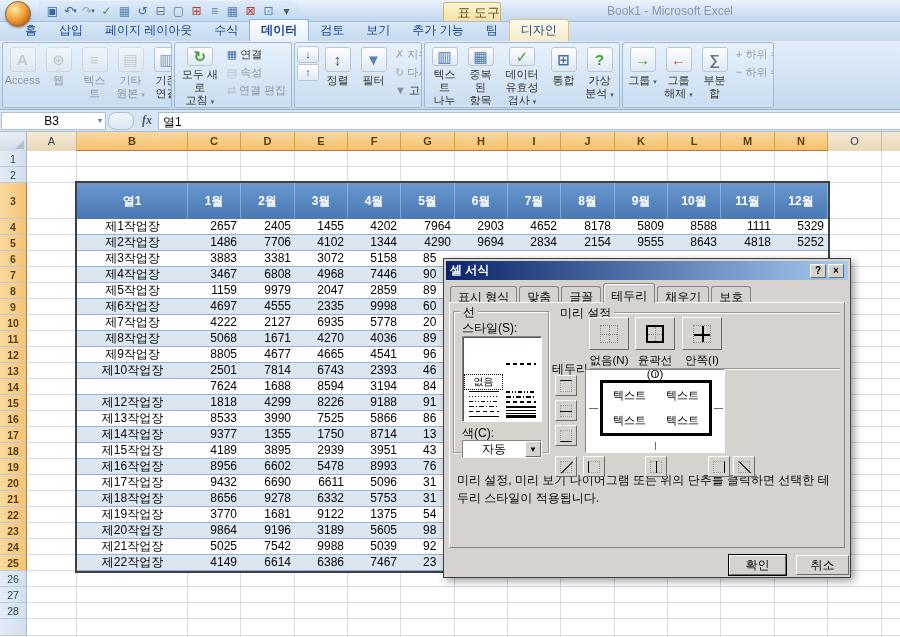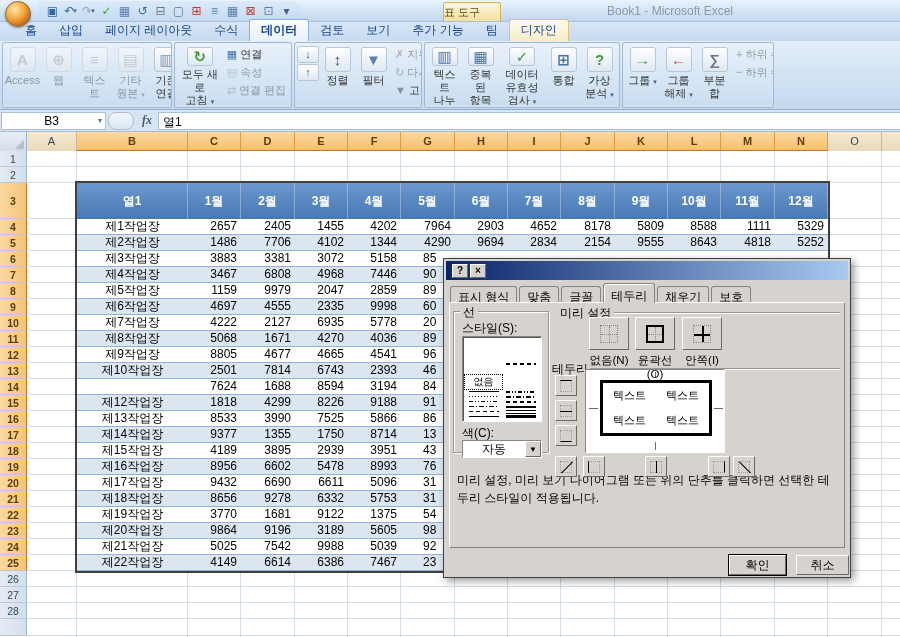--- a/index.html
+++ b/index.html
@@ -14,21 +14,21 @@
   #orb { position:absolute; left:5px; top:1px; width:26px; height:26px; border-radius:50%;
     background:radial-gradient(circle at 35% 30%, #ffe9a8, #f2a33c 45%, #c06515 78%, #7d3c05);
     border:1px solid #8a6a2f; box-shadow:0 1px 2px rgba(0,0,0,.35); z-index:5; }
   #qat { position:absolute; left:38px; top:1px; height:20px; display:flex; align-items:center; gap:1px;
     padding:0 6px; background:linear-gradient(#dcebfa,#c3d9ef); border-radius:0 10px 10px 0; }
   .qat-btn { width:17px; height:17px; display:flex; align-items:center; justify-content:center;
     border-radius:2px; cursor:default; }
   .qat-btn .glyph { font-size:12px; line-height:1; }
   .qat-dd { font-size:7px; color:#49617e; margin-left:-1px; }
   #ctx-tab-label { position:absolute; left:443px; top:2px; width:58px; height:19px;
-    text-align:left; line-height:19px; font-size:11px; color:#5a4a1a;
+    text-align:right; line-height:19px; font-size:13px; color:#5a4a1a;
     background:linear-gradient(#fdf6d8,#f5dfa0); border:1px solid #d6b35e; border-bottom:none;
     border-radius:3px 3px 0 0; }
   #win-title { position:absolute; left:520px; top:4px; width:300px; text-align:center;
     color:#8b99a9; font-size:12px; }
 
   
   #tabrow { position:absolute; left:0; top:22px; width:900px; height:19px;
     background:linear-gradient(#d7e6f7,#c6daf0); display:flex; align-items:flex-end; padding-left:14px; }
   .rtab { padding:2px 11px 2px; font-size:12px; color:#15428b; cursor:default; }
   .rtab.active { background:linear-gradient(#fbfdff,#e8f1fb); border:1px solid #8db2e3; border-bottom:none;
@@ -854,20 +854,21 @@
           <div class="td num" style="width: 54px;"></div>
           <div class="td num" style="width: 53px;"></div>
           <div class="td num" style="width: 53px;"></div>
           <div class="td num" style="width: 54px;"></div>
           <div class="td num" style="width: 53px;"></div>
         </div>
       </div>
 
     <div id="dialog">
       <div id="dlg-title">
+        <span class="t">셀 서식</span>
         <span class="dlg-btn">?</span>
         <span class="dlg-btn">×</span>
       </div>
       <div id="dlg-tabs">
           <div class="dtab">표시 형식</div>
           <div class="dtab">맞춤</div>
           <div class="dtab">글꼴</div>
           <div class="dtab active">테두리</div>
           <div class="dtab">채우기</div>
           <div class="dtab">보호</div>

